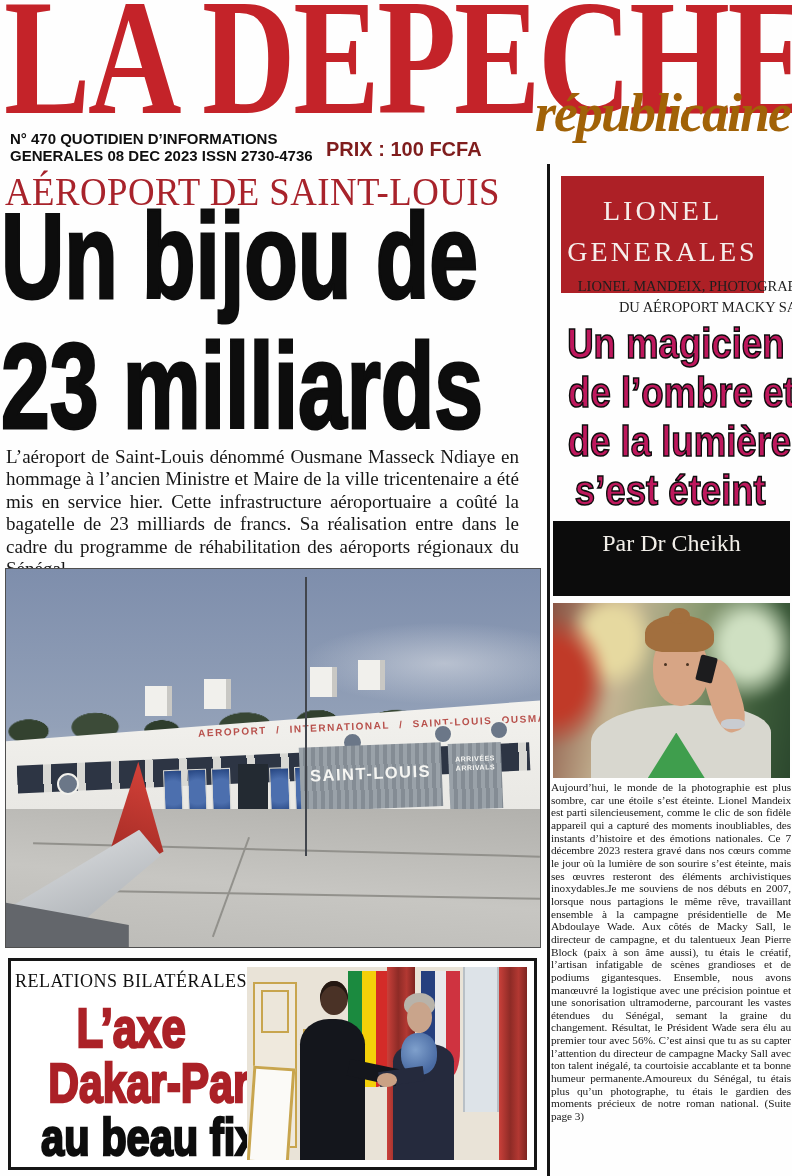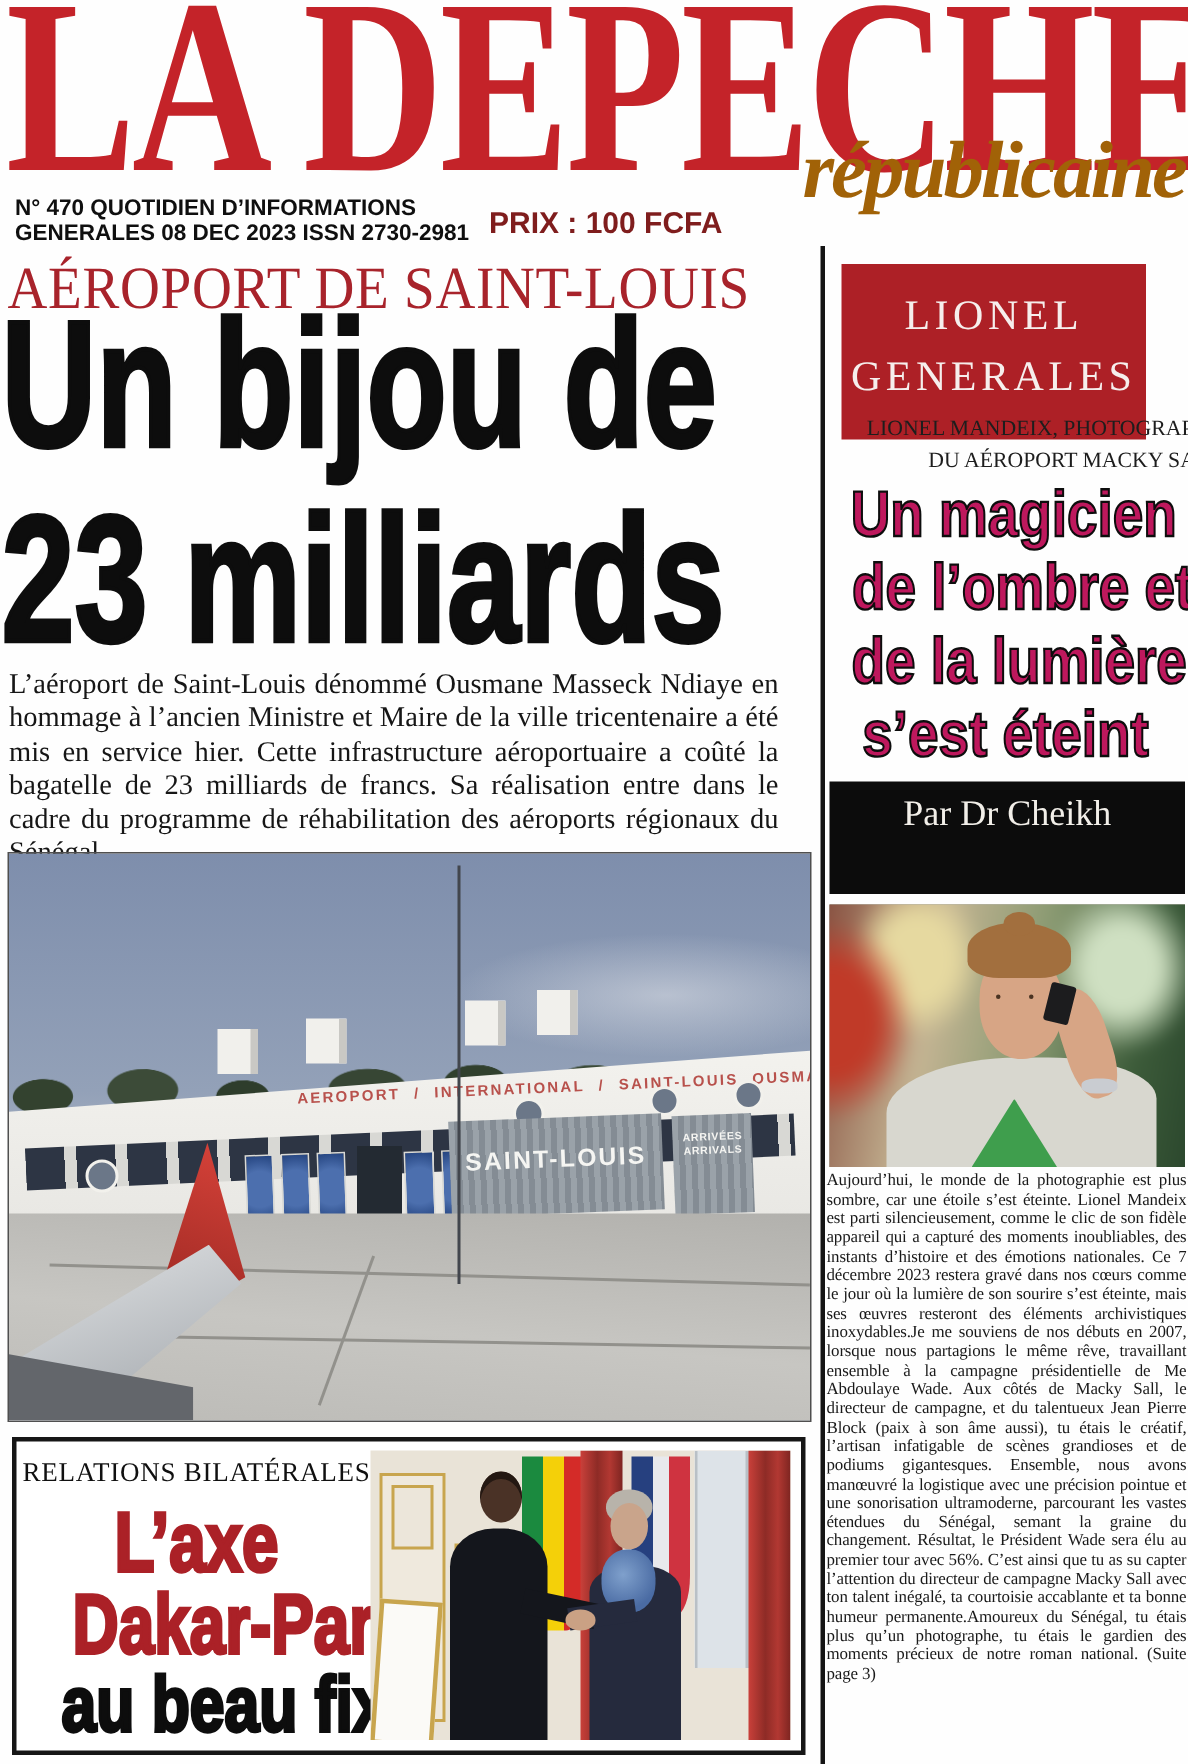--- a/index.html
+++ b/index.html
@@ -143,21 +143,21 @@
 </style>
 </head>
 <body>
 
 <div class="page">
 
   <div class="abs mast-title">LA DÉPÊCHE</div>
   <div class="abs mast-sub">républicaine</div>
   <div class="abs issue">
     <div>N° 470 QUOTIDIEN  D’INFORMATIONS</div>
-    <div>GENERALES  08 DEC  2023  ISSN 2730-2981</div>
+    <div>GENERALES  08 DEC  2023  ISSN 2730-4736</div>
   </div>
   <div class="abs price">PRIX : 100 FCFA</div>
 
   <div class="abs kicker">AÉROPORT DE SAINT-LOUIS</div>
   <div class="abs hl-main hl1">Un bijou de</div>
   <div class="abs hl-main hl2">23 milliards</div>
   <div class="abs lead-body">L’aéroport de Saint-Louis dénommé Ousmane Masseck Ndiaye en hommage à l’ancien Ministre et Maire de la ville tricentenaire a été mis en service hier. Cette infrastructure aéroportuaire a coûté la bagatelle de 23 milliards de francs. Sa réalisation entre dans le cadre du programme de réhabilitation des aéroports régionaux du Sénégal.</div>
 
   <div class="abs ap">
     <div class="abs cloud"></div>

